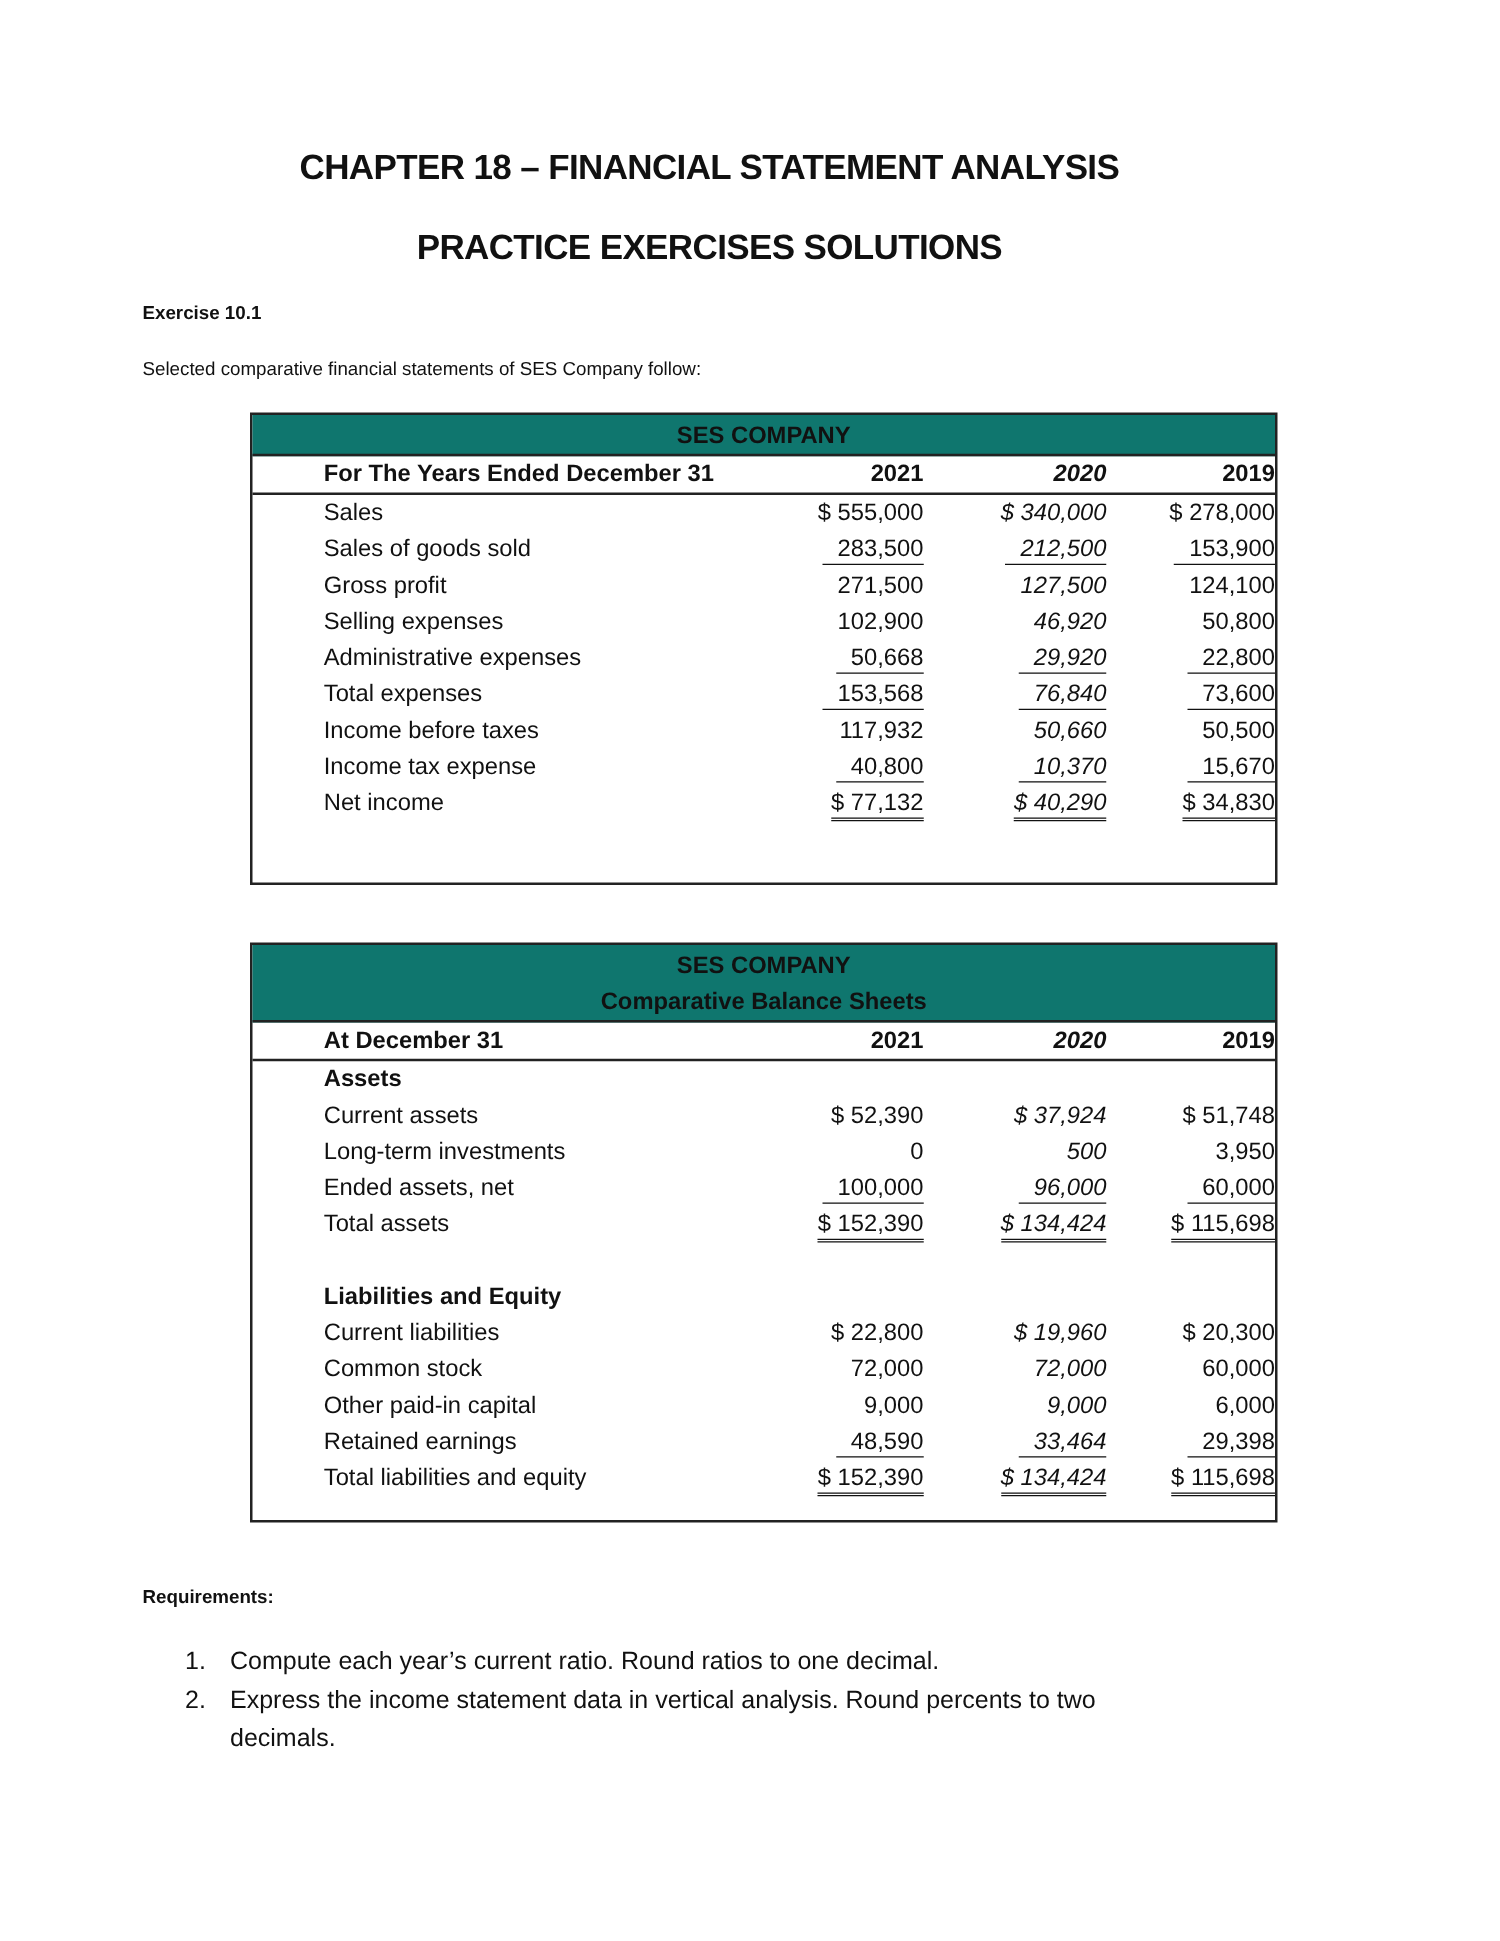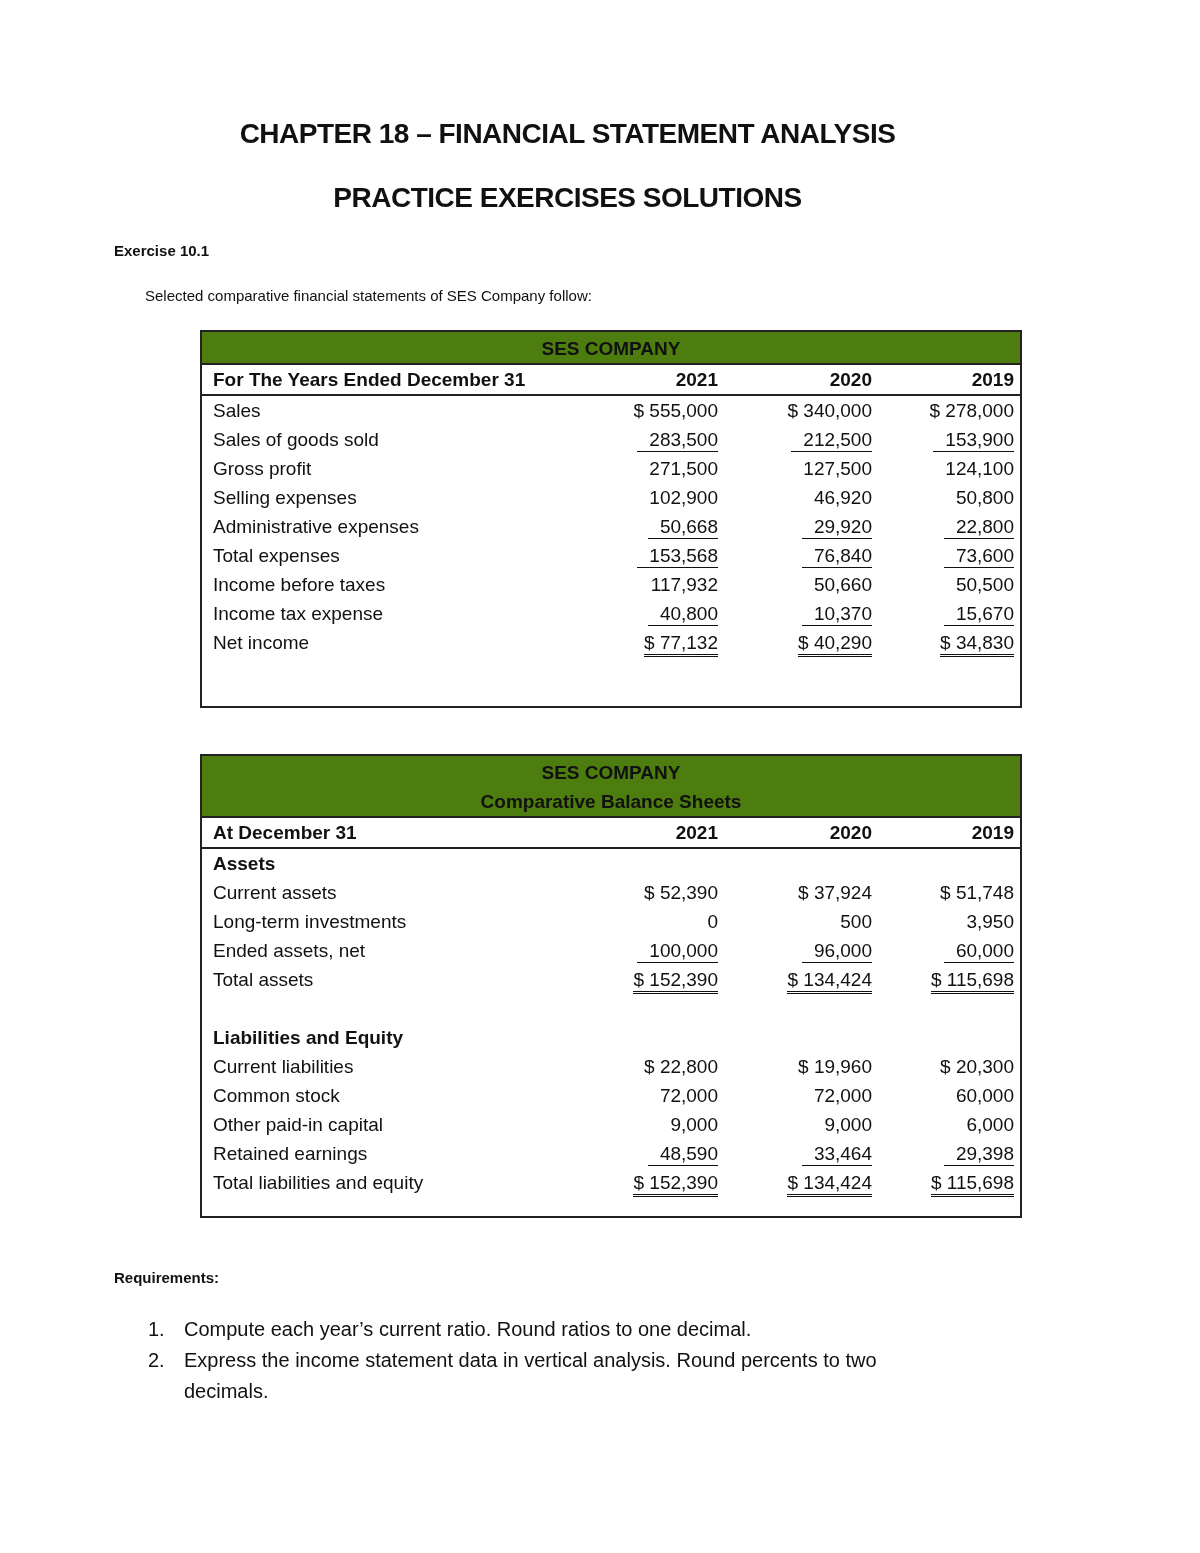--- a/index.html
+++ b/index.html
@@ -2,28 +2,28 @@
 <html><head>
 <meta charset="utf-8">
 <style>
   html, body { margin:0; padding:0; background:#fff; }
   body { width:1200px; height:1553px; position:relative; font-family:"Liberation Sans", sans-serif; color:#111; overflow:hidden; }
   .title { position:absolute; left:0; width:1135px; text-align:center; font-weight:bold; font-size:28px; letter-spacing:-0.5px; }
   #t1 { top:118px; left:-60px; width:1255px; }
   #t2 { top:182px; left:-60px; width:1255px; }
   .label { position:absolute; left:114px; font-size:15px; }
   #ex { top:242px; font-weight:bold; }
-  #intro { top:287px;margin-left:31px; }
+  #intro { top:287px; }
   .stmt { position:absolute; left:200px; width:822px; border:2px solid #222; box-sizing:border-box; font-size:19px; }
-  .stmt .hdr { background:#4d7c0f; text-align:center; font-weight:bold; line-height:29px; padding-top:2px; padding-bottom:0; border-bottom:2px solid #222; }
+  .stmt .hdr { background:#0f766e; text-align:center; font-weight:bold; line-height:29px; padding-top:2px; padding-bottom:0; border-bottom:2px solid #222; }
   .row { display:flex; height:29px; line-height:29px; }
-  .row .lbl { width:360px; padding-left:11px; box-sizing:border-box; }
+  .row .lbl { width:360px; padding-left:11px; box-sizing:border-box;margin-left:46px; }
   .row .c { text-align:right; box-sizing:border-box; }
   .row .c1 { width:156px; }
-  .row .c2 { width:154px; }
+  .row .c2 { width:154px;font-style:italic; }
   .row .c3 { width:142px; }
   .colhdr { font-weight:bold; border-bottom:2px solid #222; }
   .bold { font-weight:bold;gap:13px; }
   .u { display:inline-block; line-height:22px; border-bottom:1.5px solid #111; padding-left:12px; }
   .uu { display:inline-block; line-height:22px; border-bottom:3px double #111; padding-left:0; }
   #is { top:330px; height:378px; }
   #bs { top:754px; height:464px; }
   #req { top:1269px; font-weight:bold; }
   .req-list { position:absolute; left:148px; top:1314px; width:800px; font-size:20px; line-height:31px; }
   .req-item { display:flex; }

